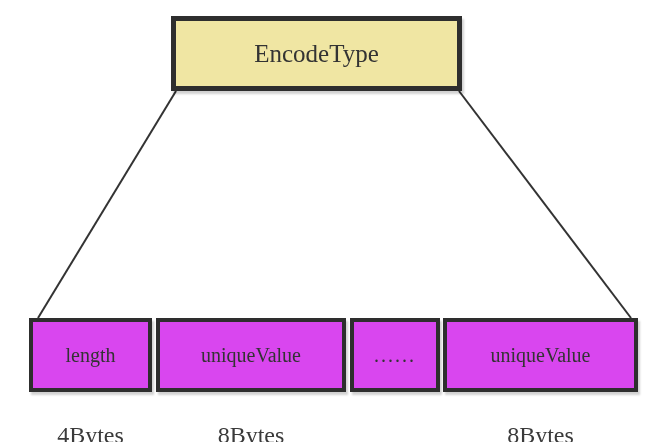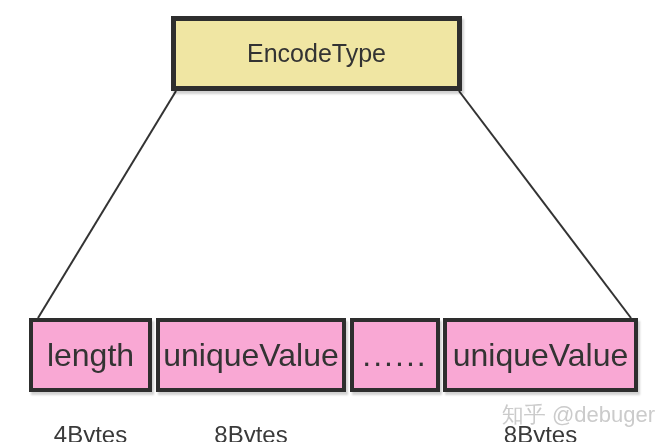--- a/index.html
+++ b/index.html
@@ -1,32 +1,32 @@
 <!DOCTYPE html>
 <html><head>
 <meta charset="utf-8">
 <style>
   html,body{margin:0;padding:0;background:#ffffff;}
   #stage{
     position:relative;
     width:658px;height:442px;
     background:#ffffff;
-    font-family:Liberation Sans, sans-serif;
+    font-family:Liberation Serif, serif;
     overflow:hidden;
     color:#333333;
   }
   .box{
     position:absolute;
     box-sizing:border-box;
     border:4px solid #2e2e2e;
     display:flex;
     align-items:center;
     justify-content:center;
-    background:#f9a8d4;
-    font-size:32px;
+    background:#d946ef;
+    font-size:20px;
     color:#333333;
     box-shadow:2px 3px 2px rgba(0,0,0,0.18);
   }
   #root-box{
     left:171px;top:16px;width:291px;height:75px;
     background:#f0e6a3;
     border-width:5px;
     font-size:25px;
   }
   #field-length      {left:29px; top:318px;width:123px;height:74px;}
@@ -86,15 +86,14 @@
   <div class="box" id="field-unique2">
     <span>uniqueValue</span>
   </div>
 
   <div class="size-label" id="size-length">4Bytes</div>
 
   <div class="size-label" id="size-unique1">8Bytes</div>
 
   <div class="size-label" id="size-unique2">8Bytes</div>
 
-  <div id="watermark">知乎 @debuger</div>
 
 </div>
 
 </body></html>

